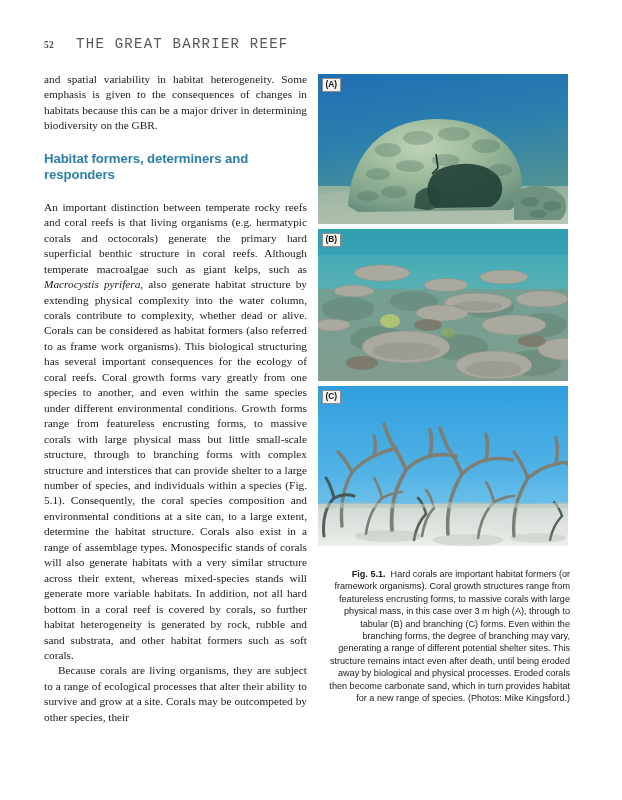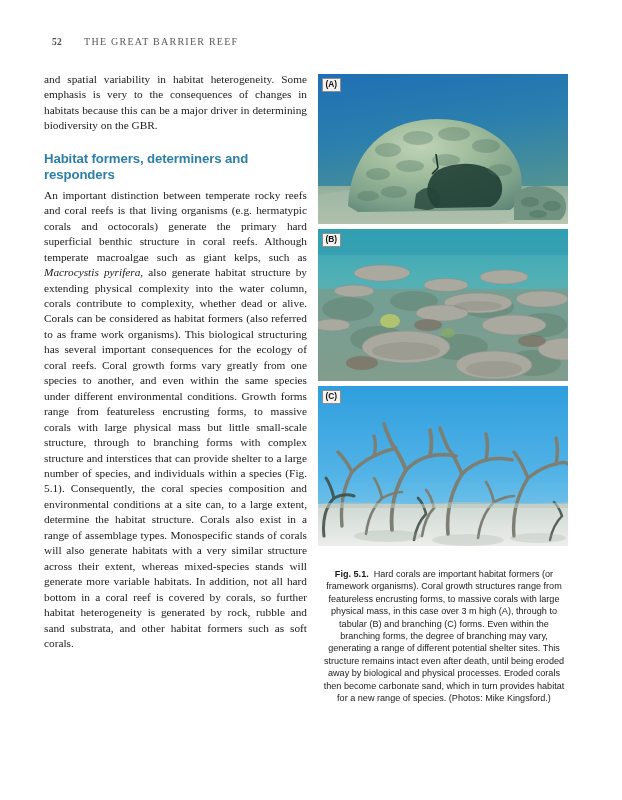--- a/index.html
+++ b/index.html
@@ -30,26 +30,25 @@
     display: flex;
     align-items: baseline;
     color: #55585c;
   }
   .folio {
     font-family: "Liberation Serif", serif;
     font-weight: bold;
     font-size: 9.5px;
     letter-spacing: 0.3px;
     color: #4a4d51;
-    margin-left: 8px;
   }
   .head-title {
     margin-left: 22px;
-    font-family: Liberation Serif, serif;
-    font-size: 10px;
+    font-family: Liberation Mono, monospace;
+    font-size: 14px;
     letter-spacing: 1.25px;
     color: #55585c;
     white-space: nowrap;
   }
 
   
   .text-col {
     position: absolute;
     left: 44px;
     top: 72px;
@@ -65,21 +64,21 @@
   }
   .body-p + .body-p {
     text-indent: 14px;
   }
   .sec-heading {
     font-family: "Liberation Sans", sans-serif;
     color: #2d7fa8;
     font-weight: bold;
     font-size: 13.2px;
     line-height: 16.5px;
-    margin: 17px 0 4px 0;
+    margin: 17px 0 16px 0;
     letter-spacing: -0.1px;
   }
   .it { font-style: italic; font-family: Liberation Serif, serif; }
   .bd { font-weight: normal; }
 
   
   .fig-col {
     position: absolute;
     left: 318px;
     top: 74px;
@@ -116,45 +115,46 @@
   
   .caption {
     position: absolute;
     left: 318px;
     top: 568px;
     width: 252px;
     font-family: "Liberation Sans", sans-serif;
     font-size: 9.1px;
     line-height: 12.4px;
     color: #1a1a1a;
-    text-align: center;
+    text-align: right;
   }
   .caption .fignum {
     font-weight: bold;
     margin-right: 5px;
   }
 </style>
 </head>
 <body>
 
 <div class="page">
 
   <div class="running-head">
     <span class="folio">52</span>
     <span class="head-title">THE GREAT BARRIER REEF</span>
   </div>
 
   <div class="text-col">
 
-    <p class="body-p">and spatial variability in habitat heterogeneity. Some emphasis is very to the consequences of changes in habitats because this can be a major driver in determining biodiversity on the GBR.</p>
+    <p class="body-p">and spatial variability in habitat heterogeneity. Some emphasis is given to the consequences of changes in habitats because this can be a major driver in determining biodiversity on the GBR.</p>
 
     <h2 class="sec-heading">Habitat formers, determiners and responders</h2>
 
     <p class="body-p"><span>An important distinction between temperate rocky reefs and coral reefs is that living organisms (e.g. hermatypic corals and octocorals) generate the primary hard superficial benthic structure in coral reefs. Although temperate macroalgae such as giant kelps, such as </span><span class="it">Macrocystis pyrifera</span><span>, also generate habitat structure by extending physical complexity into the water column, corals contribute to complexity, whether dead or alive. Corals can be considered as </span><span class="bd">habitat formers</span><span> (also referred to as frame work organisms). This biological structuring has several important consequences for the ecology of coral reefs. Coral growth forms vary greatly from one species to another, and even within the same species under different environmental conditions. Growth forms range from featureless encrusting forms, to massive corals with large physical mass but little small-scale structure, through to branching forms with complex structure and interstices that can provide shelter to a large number of species, and individuals within a species (Fig. 5.1). Consequently, the coral species composition and environmental conditions at a site can, to a large extent, determine the habitat structure. Corals also exist in a range of assemblage types. Monospecific stands of corals will also generate habitats with a very similar structure across their extent, whereas mixed-species stands will generate more variable habitats. In addition, not all hard bottom in a coral reef is covered by corals, so further habitat heterogeneity is generated by rock, rubble and sand substrata, and other habitat formers such as soft corals.</span></p>
 
+    <p class="body-p">Because corals are living organisms, they are subject to a range of ecological processes that alter their ability to survive and grow at a site. Corals may be outcompeted by other species, their</p>
   </div>
 
   <div class="fig-col">
 
     <div class="photo photo-a">
       <svg viewBox="0 0 250 150" preserveAspectRatio="none">
         <defs>
           <linearGradient id="waterA" x1="0" y1="0" x2="0.25" y2="1">
             <stop offset="0%" stop-color="#1f6fb4"></stop>
             <stop offset="45%" stop-color="#2a7fae"></stop>

